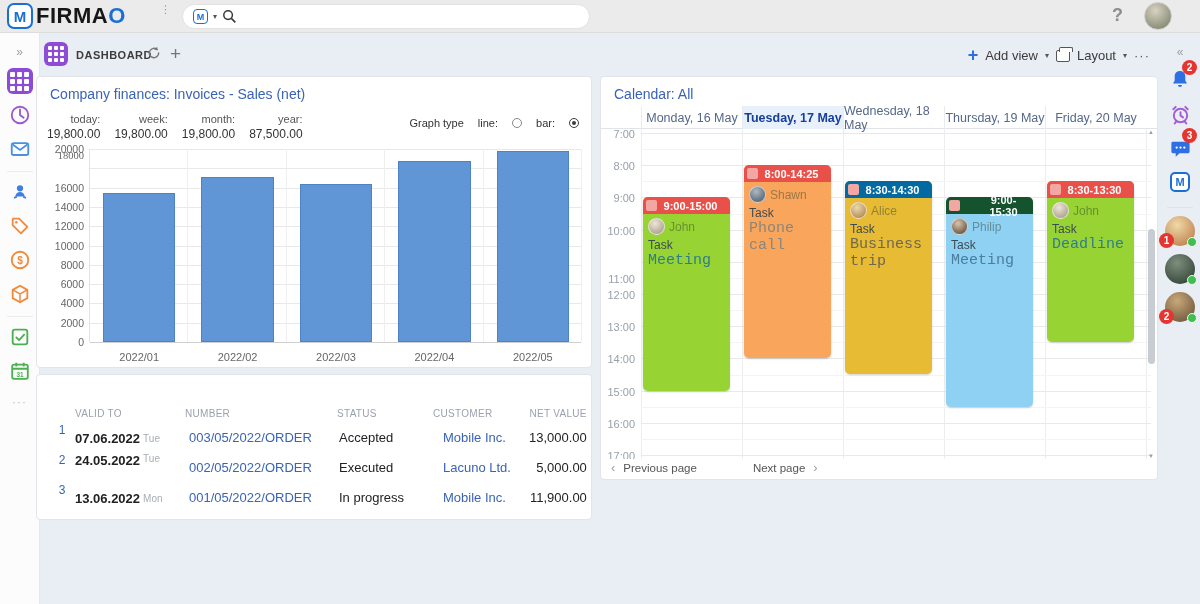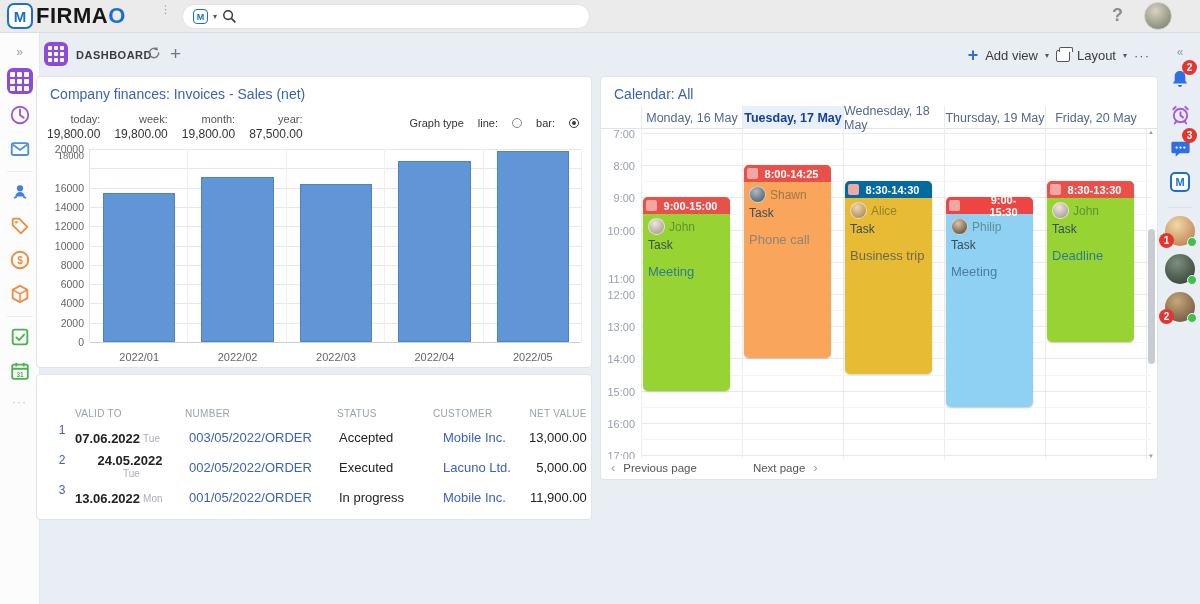--- a/index.html
+++ b/index.html
@@ -91,21 +91,21 @@
   .tlab { position:absolute; left:0; width:34px; text-align:right; font-size:11px; color:#98a0ab; }
   .event { position:absolute; border-radius:5px; overflow:hidden; box-shadow:0 1px 2px rgba(0,0,0,.18); }
   .ev-head { height:17px; display:flex; align-items:center; }
   .ev-check { width:11px; height:11px; background:#f2a7a2; border-radius:2px; margin-left:3px; }
   .ev-time { flex:1; text-align:center; color:#fff; font-weight:bold; font-size:11px; padding-right:6px; }
   .ev-body { padding:3px 5px 0 5px; }
   .ev-person { display:flex; align-items:center; gap:4px; margin-top:1px; }
   .ev-av { width:17px; height:17px; border-radius:50%; border:1px solid rgba(255,255,255,.6); flex:none; }
   .ev-name { font-size:12px; color:rgba(40,60,45,.45); }
   .ev-l1 { font-size:12px; color:#3d4b53; margin-top:3px; }
-  .ev-l2 { font-size:13px; margin-top:12px; }
+  .ev-l2 { font-size:15px; margin-top:0;font-family:Liberation Mono, monospace; }
   .cal-scroll { position:absolute; right:1px; top:52px; width:9px; height:330px; }
   .cs-arrow { position:absolute; left:1px; font-size:6px; color:#9aa0a8; }
   .cs-thumb { position:absolute; left:1px; width:7px; border-radius:4px; background:#c8ccd3; }
   .pager { position:absolute; left:10px; top:383px; display:flex; align-items:center; gap:8px; font-size:11.5px; color:#555; }
   .pg-ch { color:#9aa0a8; font-size:13px; }
   .pager .nxt { margin-left:48px; }
 
   
   .rail { position:absolute; left:1160px; top:33px; width:40px; height:571px; display:flex; flex-direction:column; align-items:center; }
   .collapse-r { margin-top:12px; color:#9aa0a8; font-size:12px; height:14px; }
@@ -322,21 +322,21 @@
       <div class="orow o-idx">1</div>
       <div class="orow o-date" style="display: flex; align-items: center;">
         <span>07.06.2022</span>
         <span class="wd">Tue</span>
       </div>
       <div class="orow o-link" style="line-height: 30px;">003/05/2022/ORDER</div>
       <div class="orow o-status" style="line-height: 30px;">Accepted</div>
       <div class="orow o-cust" style="line-height: 30px;">Mobile Inc.</div>
       <div class="orow o-val" style="line-height: 30px;">13,000.00</div>
       <div class="orow o-idx">2</div>
-      <div class="orow o-date" style="display: flex; align-items: center; flex-direction: column;">
+      <div class="orow o-date" style="display: flex; ">
         <span>24.05.2022</span>
         <span class="wd">Tue</span>
       </div>
       <div class="orow o-link" style="line-height: 30px;">002/05/2022/ORDER</div>
       <div class="orow o-status" style="line-height: 30px;">Executed</div>
       <div class="orow o-cust" style="line-height: 30px;">Lacuno Ltd.</div>
       <div class="orow o-val" style="line-height: 30px;">5,000.00</div>
       <div class="orow o-idx">3</div>
       <div class="orow o-date" style="display: flex; align-items: center;">
         <span>13.06.2022</span>
@@ -433,21 +433,21 @@
         <div class="ev-body">
           <div class="ev-person">
             <span class="ev-av" style="background: radial-gradient(circle at 40% 30%, rgb(236, 217, 174), rgb(165, 121, 63));"></span>
             <span class="ev-name">Alice</span>
           </div>
           <div class="ev-l1">Task</div>
           <div class="ev-l2" style="color: rgb(110, 104, 80);">Business trip</div>
         </div>
       </div>
       <div class="event" style="left: 345px; width: 87px; top: 68.4px; height: 209.3px; background: rgb(143, 209, 243);">
-        <div class="ev-head" style="background: #ef4444; gap: 20px;">
+        <div class="ev-head" style="background: #14532d; gap: 20px;">
           <span class="ev-check"></span>
           <span class="ev-time">9:00-15:30</span>
         </div>
         <div class="ev-body">
           <div class="ev-person">
             <span class="ev-av" style="background: radial-gradient(circle at 40% 30%, rgb(217, 197, 173), rgb(77, 58, 40));"></span>
             <span class="ev-name">Philip</span>
           </div>
           <div class="ev-l1">Task</div>
           <div class="ev-l2" style="color: rgb(74, 125, 158);">Meeting</div>

